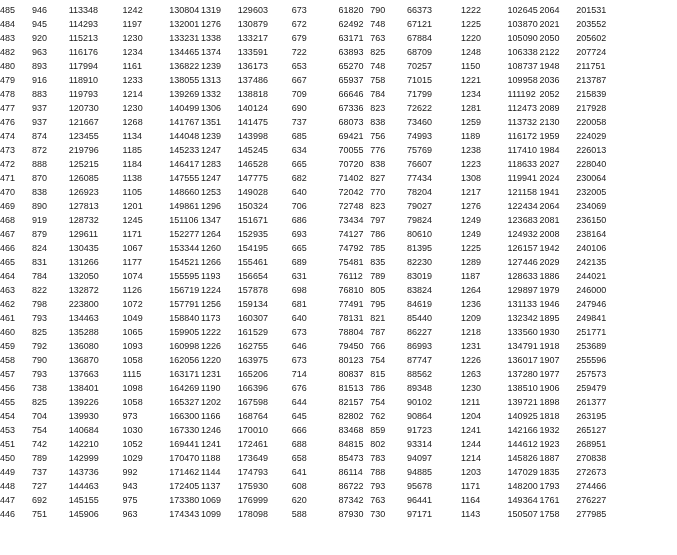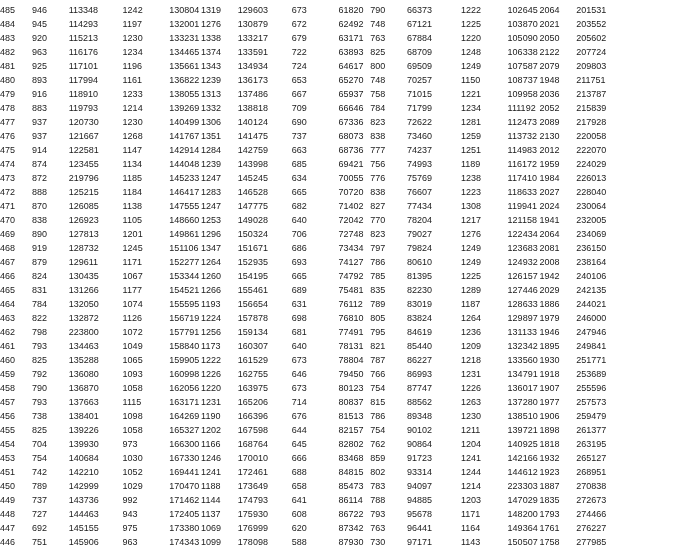--- a/index.html
+++ b/index.html
@@ -131,37 +131,20 @@
           <td class="c-c">722</td>
           <td class="c-id">63893</td>
           <td class="c-a">825</td>
           <td class="c-b">68709</td>
           <td class="c-c">1248</td>
           <td class="c-id">106338</td>
           <td class="c-a">2122</td>
           <td class="c-b">207724</td>
         </tr>
         <tr>
-          <td class="c-id">481</td>
-          <td class="c-a">925</td>
-          <td class="c-b">117101</td>
-          <td class="c-c">1196</td>
-          <td class="c-id">135661</td>
-          <td class="c-a">1343</td>
-          <td class="c-b">134934</td>
-          <td class="c-c">724</td>
-          <td class="c-id">64617</td>
-          <td class="c-a">800</td>
-          <td class="c-b">69509</td>
-          <td class="c-c">1249</td>
-          <td class="c-id">107587</td>
-          <td class="c-a">2079</td>
-          <td class="c-b">209803</td>
-        </tr>
-        <tr>
           <td class="c-id">480</td>
           <td class="c-a">893</td>
           <td class="c-b">117994</td>
           <td class="c-c">1161</td>
           <td class="c-id">136822</td>
           <td class="c-a">1239</td>
           <td class="c-b">136173</td>
           <td class="c-c">653</td>
           <td class="c-id">65270</td>
           <td class="c-a">748</td>
@@ -233,37 +216,20 @@
           <td class="c-c">737</td>
           <td class="c-id">68073</td>
           <td class="c-a">838</td>
           <td class="c-b">73460</td>
           <td class="c-c">1259</td>
           <td class="c-id">113732</td>
           <td class="c-a">2130</td>
           <td class="c-b">220058</td>
         </tr>
         <tr>
-          <td class="c-id">475</td>
-          <td class="c-a">914</td>
-          <td class="c-b">122581</td>
-          <td class="c-c">1147</td>
-          <td class="c-id">142914</td>
-          <td class="c-a">1284</td>
-          <td class="c-b">142759</td>
-          <td class="c-c">663</td>
-          <td class="c-id">68736</td>
-          <td class="c-a">777</td>
-          <td class="c-b">74237</td>
-          <td class="c-c">1251</td>
-          <td class="c-id">114983</td>
-          <td class="c-a">2012</td>
-          <td class="c-b">222070</td>
-        </tr>
-        <tr>
           <td class="c-id">474</td>
           <td class="c-a">874</td>
           <td class="c-b">123455</td>
           <td class="c-c">1134</td>
           <td class="c-id">144048</td>
           <td class="c-a">1239</td>
           <td class="c-b">143998</td>
           <td class="c-c">685</td>
           <td class="c-id">69421</td>
           <td class="c-a">756</td>
@@ -653,21 +619,21 @@
           <td class="c-b">142999</td>
           <td class="c-c">1029</td>
           <td class="c-id">170470</td>
           <td class="c-a">1188</td>
           <td class="c-b">173649</td>
           <td class="c-c">658</td>
           <td class="c-id">85473</td>
           <td class="c-a">783</td>
           <td class="c-b">94097</td>
           <td class="c-c">1214</td>
-          <td class="c-id">223303</td>
+          <td class="c-id">145826</td>
           <td class="c-a">1887</td>
           <td class="c-b">270838</td>
         </tr>
         <tr>
           <td class="c-id">449</td>
           <td class="c-a">737</td>
           <td class="c-b">143736</td>
           <td class="c-c">992</td>
           <td class="c-id">171462</td>
           <td class="c-a">1144</td>

